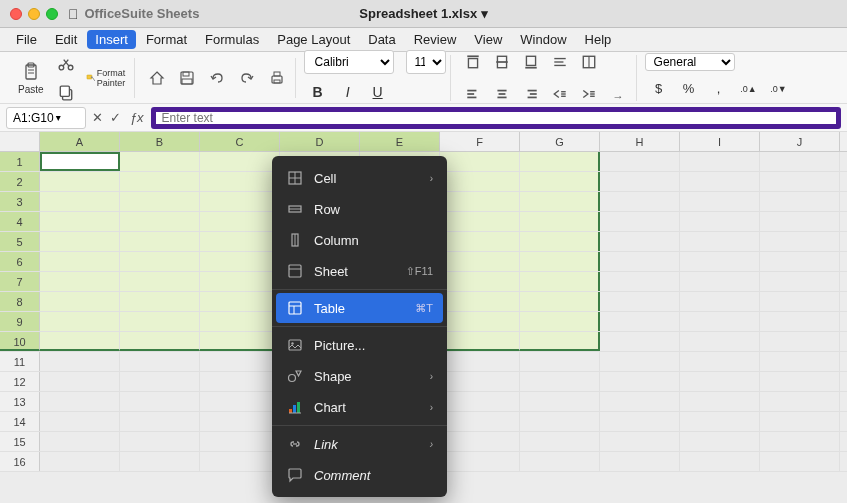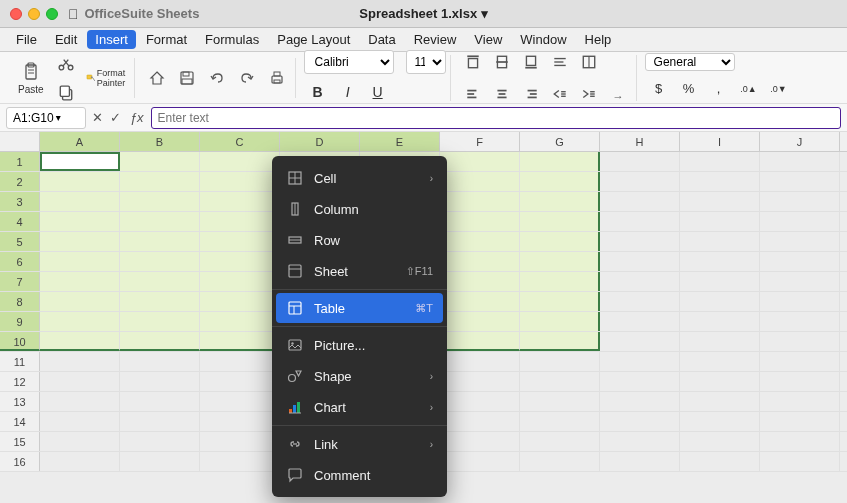--- a/index.html
+++ b/index.html
@@ -154,21 +154,21 @@
       border: 1px solid #ccc; border-radius: 3px;
       padding: 0 6px; font-size: 12px;
       display: flex; align-items: center;
       background: white;
     }
     .formula-icons { display: flex; align-items: center; gap: 3px; }
     .formula-icon {
       font-size: 13px; cursor: pointer; color: #555; padding: 0 2px;
     }
     .formula-input {
-      flex: 1; height: 22px; border: 1px solid #4c1d95; border-radius: 3px;
+      flex: 1; height: 22px; border: 5px solid #4c1d95; border-radius: 3px;
       padding: 0 6px; font-size: 12px; background: white;
     }
     .fx-label { font-size: 13px; color: #555; font-style: italic; margin: 0 3px; }
 
     
     .spreadsheet-container {
       display: flex;
       height: calc(503px - 28px - 24px - 52px - 28px);
       overflow: hidden;
       position: relative;
@@ -255,21 +255,21 @@
       border-radius: 6px;
       box-shadow: 0 8px 24px rgba(0,0,0,0.4);
       padding: 4px 0;
       pointer-events: all;
       z-index: 20;
     }
     .menu-section {
       padding: 2px 0;
       border-bottom: 1px solid #444;
     }
-    .menu-section:last-child { border-bottom: none; }
+    .menu-section:last-child { border-bottom: none; font-style: italic; }
     .drop-item {
       height: 30px;
       display: flex;
       align-items: center;
       padding: 0 10px;
       gap: 10px;
       cursor: pointer;
       color: #f0f0f0;
       font-size: 13px;
       border-radius: 4px;
@@ -785,34 +785,34 @@
                 <line x1="8" y1="2" x2="8" y2="14" stroke="#aaa" stroke-width="1"></line>
                 <line x1="2" y1="8" x2="14" y2="8" stroke="#aaa" stroke-width="1"></line>
               </svg>
           </span>
           <span class="drop-item-label">Cell</span>
           <span class="drop-arrow">›</span>
         </div>
         <div class="drop-item">
           <span class="drop-item-icon">
             <svg width="16" height="16" viewBox="0 0 16 16">
+                <rect x="2" y="5" width="12" height="6" fill="none" stroke="#aaa" stroke-width="1.2"></rect>
+                <line x1="2" y1="8" x2="14" y2="8" stroke="#aaa" stroke-width="1"></line>
+              </svg>
+          </span>
+          <span class="drop-item-label">Row</span>
+        </div>
+        <div class="drop-item">
+          <span class="drop-item-icon">
+            <svg width="16" height="16" viewBox="0 0 16 16">
                 <rect x="5" y="2" width="6" height="12" fill="none" stroke="#aaa" stroke-width="1.2"></rect>
                 <line x1="8" y1="2" x2="8" y2="14" stroke="#aaa" stroke-width="1"></line>
               </svg>
           </span>
           <span class="drop-item-label">Column</span>
-        </div>
-        <div class="drop-item">
-          <span class="drop-item-icon">
-            <svg width="16" height="16" viewBox="0 0 16 16">
-                <rect x="2" y="5" width="12" height="6" fill="none" stroke="#aaa" stroke-width="1.2"></rect>
-                <line x1="2" y1="8" x2="14" y2="8" stroke="#aaa" stroke-width="1"></line>
-              </svg>
-          </span>
-          <span class="drop-item-label">Row</span>
         </div>
         <div class="drop-item">
           <span class="drop-item-icon">
             <svg width="16" height="16" viewBox="0 0 16 16">
                 <rect x="2" y="2" width="12" height="12" rx="1" fill="none" stroke="#aaa" stroke-width="1.2"></rect>
                 <line x1="2" y1="6" x2="14" y2="6" stroke="#aaa" stroke-width="1"></line>
               </svg>
           </span>
           <span class="drop-item-label">Sheet</span>
           <span class="drop-item-shortcut">⇧F11</span>

